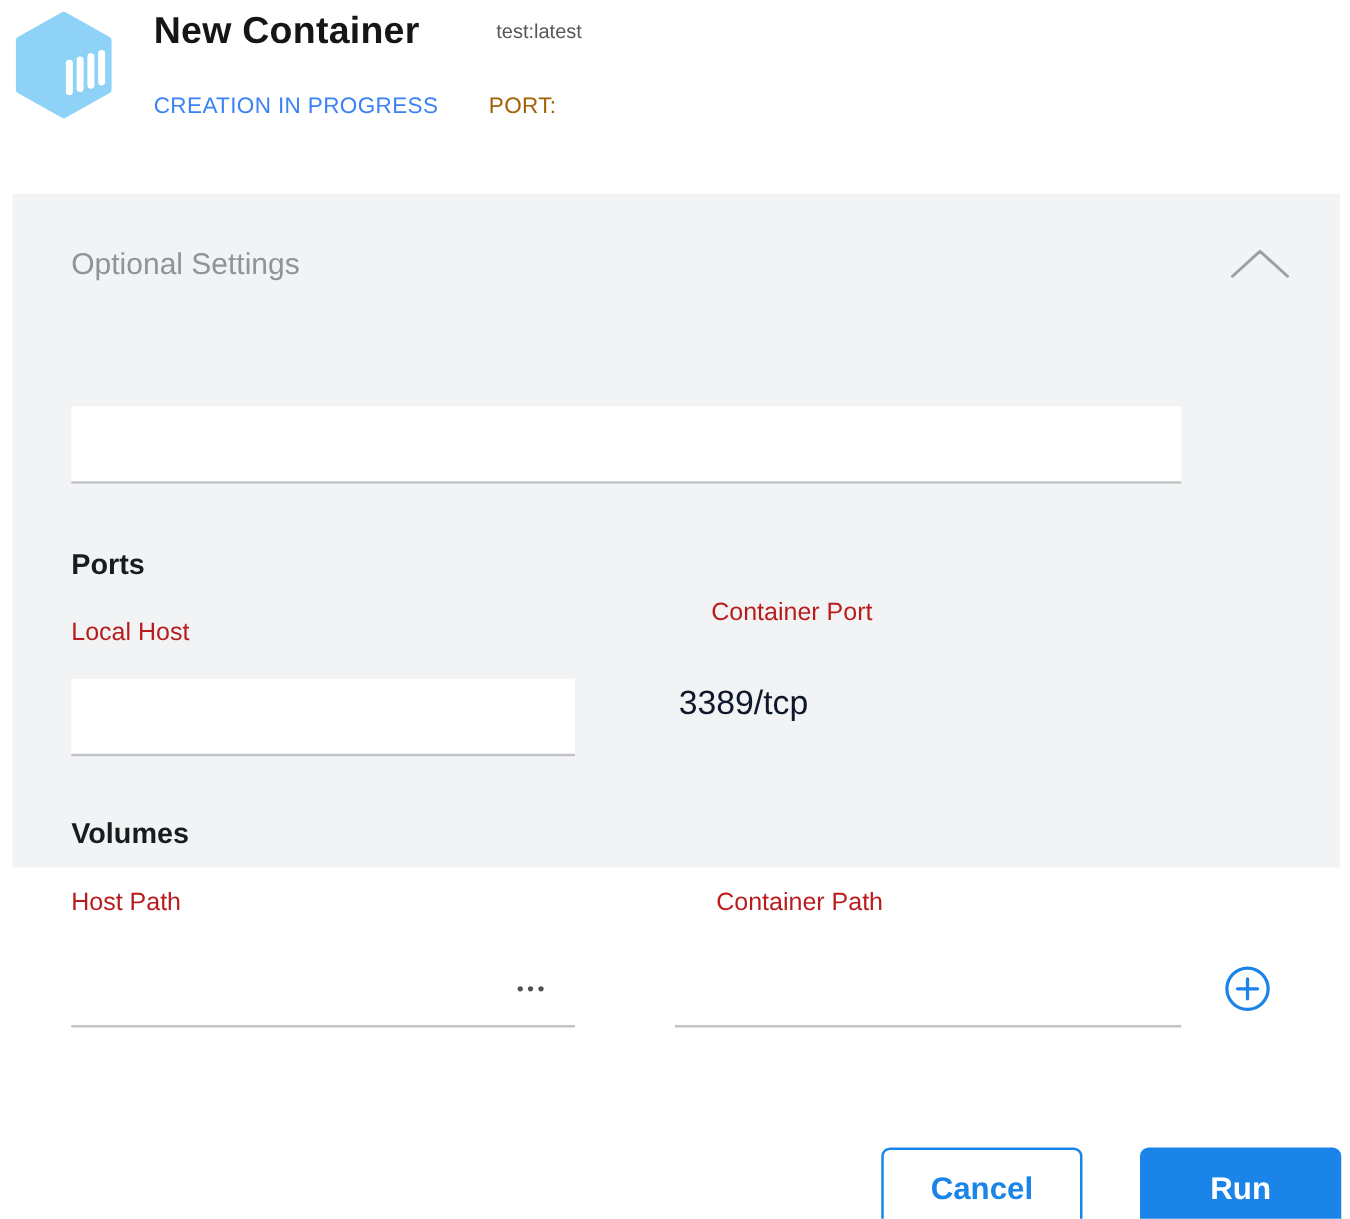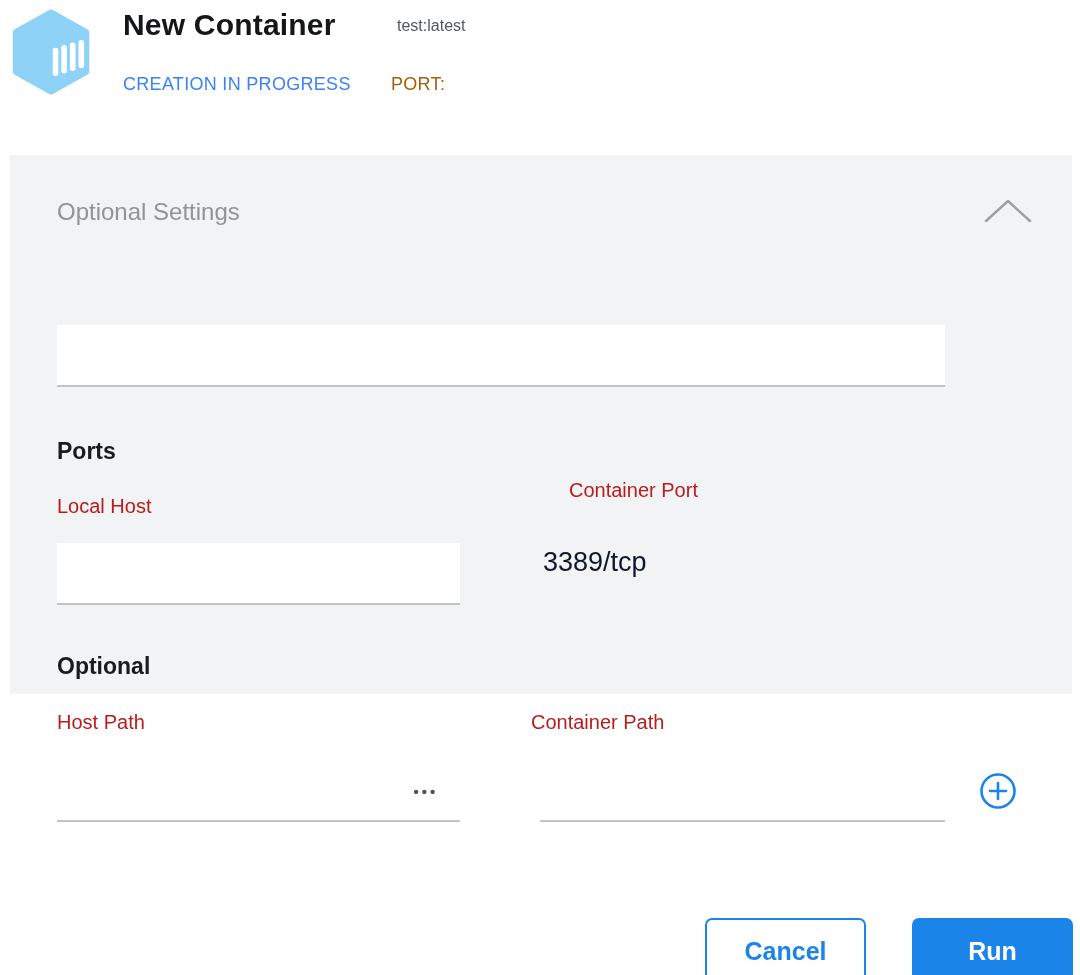--- a/index.html
+++ b/index.html
@@ -54,21 +54,21 @@
   .h-ports   { top: 283px; font-size: 23px; }
   .h-volumes { top: 498px; font-size: 23px; }
 
   .field-label {
     position: absolute;
     font-size: 20px; color: #b91c1c;
   }
   .l-local-host     { left: 47px;  top: 340px; }
   .l-container-port { left: 533px; top: 324px; margin-left: 26px; }
   .l-host-path      { left: 47px;  top: 556px; }
-  .l-container-path { left: 521px; top: 556px; }
+  .l-container-path { left: 563px; top: 556px; }
 
   .text-input {
     position: absolute;
     height: 62px;
     background: #ffffff;
     border: none;
     border-bottom: 2px solid #c1c4c6;
     font-size: 22px; color: #333;
     padding: 0 14px;
     outline: none;
@@ -147,21 +147,21 @@
   </button>
 
   <input class="text-input in-container-name" type="text" value="" style="">
 
   <div class="field-heading h-ports">Ports</div>
   <div class="field-label l-local-host">Local Host</div>
   <div class="field-label l-container-port">Container Port</div>
   <input class="text-input in-local-host" type="text" value="" style="">
   <div class="port-value">3389/tcp</div>
 
-  <div class="field-heading h-volumes">Optional</div>
+  <div class="field-heading h-volumes">Volumes</div>
   <div class="field-label l-host-path">Host Path</div>
   <div class="field-label l-container-path">Container Path</div>
   <input class="text-input in-host-path" type="text" value="" style="">
   <button class="browse-btn">
     <span>•••</span>
   </button>
   <input class="text-input in-container-path" type="text" value="" style="">
   <button class="add-btn">
     <span>
       <svg width="40" height="40" viewBox="0 0 40 40">

